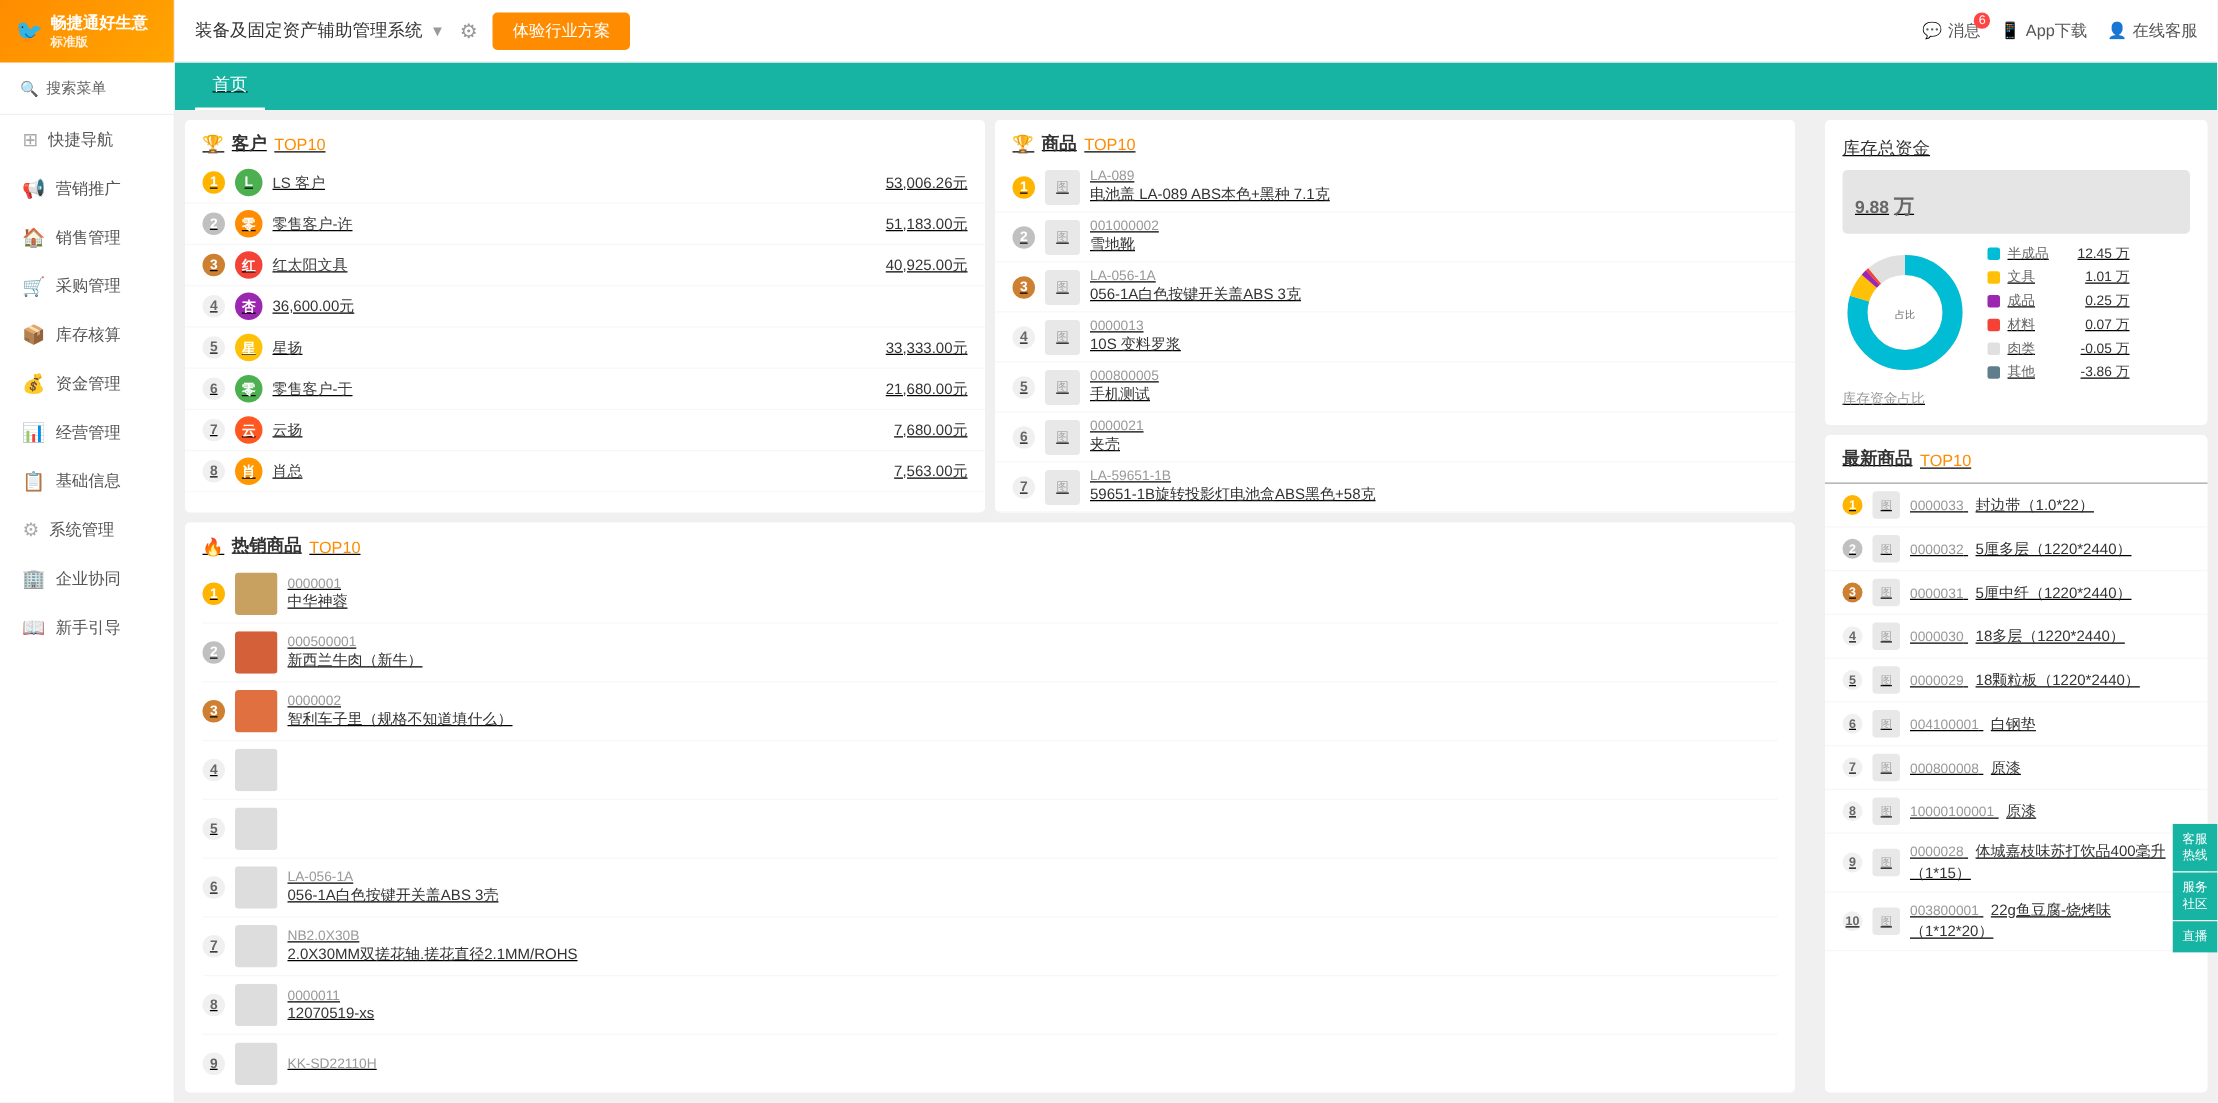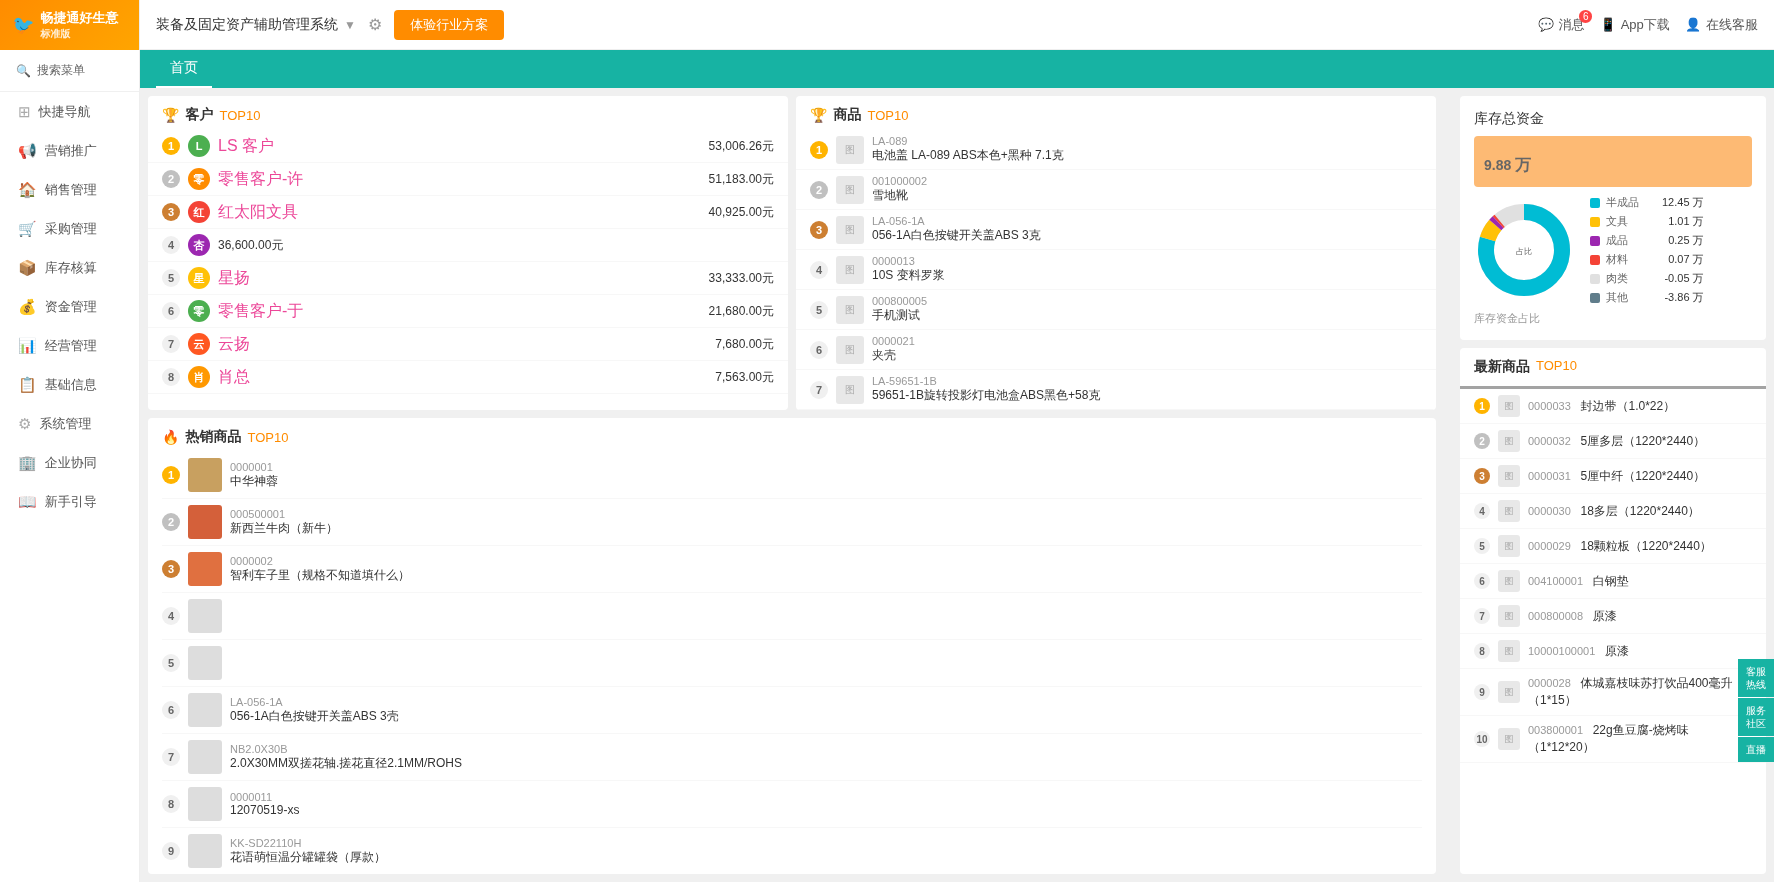--- a/index.html
+++ b/index.html
@@ -121,20 +121,21 @@
       top: -6px;
       right: -8px;
     }
 
     
     .content-area {
       flex: 1;
       overflow: hidden;
       display: flex;
       flex-direction: column;
+      text-decoration: underline;
     }
     .page-tab {
       background: #17b3a3;
       padding: 0 16px;
       display: flex;
       align-items: center;
       height: 38px;
       flex-shrink: 0;
     }
     .page-tab-item {
@@ -209,21 +210,21 @@
     .rank-num.silver { background: #c0c0c0; color: #fff; }
     .rank-num.bronze { background: #cd7f32; color: #fff; }
     .rank-num.normal { background: #f0f0f0; color: #666; }
     .avatar-circle {
       width: 22px; height: 22px;
       border-radius: 50%;
       display: flex; align-items: center; justify-content: center;
       font-size: 11px; font-weight: bold; color: #fff;
       flex-shrink: 0;
     }
-    .rank-name { flex: 1; color: #ec4899; font-size: 16px; }
+    .rank-name { flex: 1; color: #404040; font-size: 12px; }
     .rank-amount { color: #333; font-size: 12px; font-weight: 500; }
 
     
     .prod-row {
       display: flex;
       align-items: center;
       padding: 5px 14px;
       gap: 8px;
       border-bottom: 1px solid #f7f7f7;
     }
@@ -306,22 +307,22 @@
     .latest-panel {
       background: #fff;
       border-radius: 4px;
       flex: 1;
     }
     .latest-header {
       padding: 10px 14px;
       font-size: 14px;
       font-weight: bold;
       color: #333;
-      border-bottom: 3px solid #a3a3a3;
-      display: flex; align-items: flex-start; gap: 6px;
+      border-bottom: 1px solid #a3a3a3;
+      display: flex; align-items: flex-end; gap: 6px;
     }
     .latest-row {
       display: flex;
       align-items: center;
       padding: 6px 14px;
       gap: 8px;
       border-bottom: 1px solid #f7f7f7;
     }
     .latest-rank-num {
       width: 16px; height: 16px;
@@ -661,32 +662,31 @@
       <div class="prod-name">12070519-xs</div>
     </div>
   </div>
               <div class="hot-row">
     <span class="rank-num normal">9</span>
     <div class="hot-img">
                   <div class="hot-img-color" style="background:#ddd;"></div>
                 </div>
     <div class="prod-info">
       <div class="prod-code">KK-SD22110H</div>
-      <div class="prod-name">花语萌恒温分罐罐袋（厚款）</div>
     </div>
   </div>
             </div>
         </div>
       </div>
 
       <div class="right-panel">
 
         <div class="inv-card">
           <div class="inv-title">库存总资金</div>
-          <div style="background:#fdba74; padding:10px; border-radius:4px; margin-bottom:8px;">
+          <div style="background:#e5e5e5; padding:10px; border-radius:4px; margin-bottom:8px;">
             <span class="inv-amount">
               <span>9.88</span><span style="font-size:16px;margin-left:4px;">万</span>
             </span>
           </div>
           <div class="inv-chart-area">
             <svg width="100" height="100" viewBox="0 0 100 100">
 
               <circle cx="50" cy="50" r="38" fill="none" stroke="#e0e0e0" stroke-width="16"></circle>
 
               <circle cx="50" cy="50" r="38" fill="none" stroke="#00bcd4" stroke-width="16" stroke-dasharray="190 238" stroke-dashoffset="0" transform="rotate(-90 50 50)"></circle>

